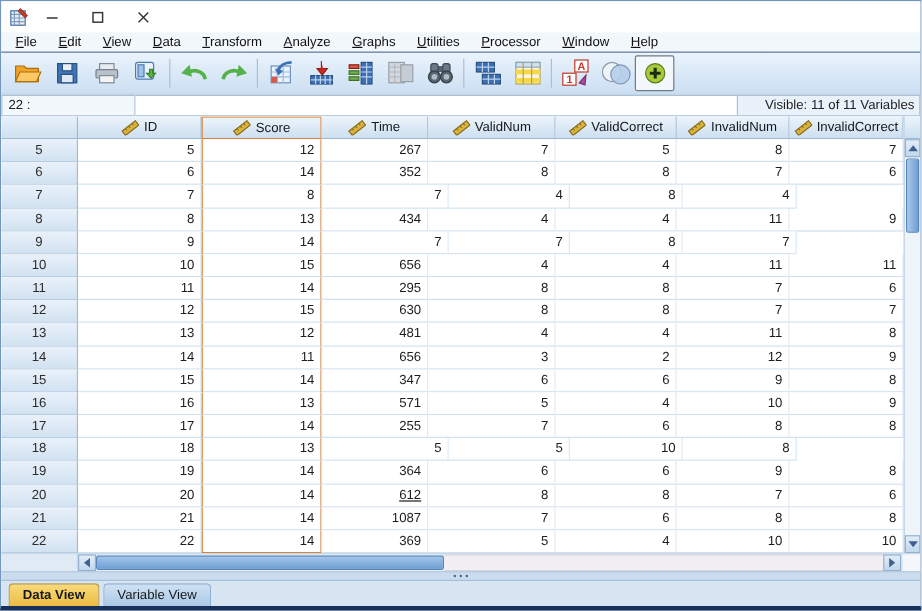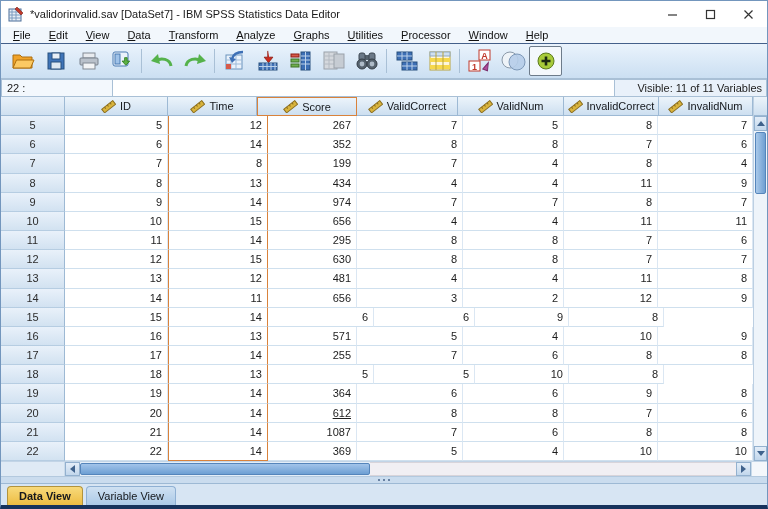--- a/index.html
+++ b/index.html
@@ -101,21 +101,20 @@
 <body>
 
 <div class="window">
 
   <div class="titlebar">
     <svg class="app-icon" viewBox="0 0 16 16">
       <rect x="1" y="3" width="12" height="12" fill="#e8eef5" stroke="#4a6d98"></rect>
       <path d="M1 6 h12 M1 9 h12 M1 12 h12 M4 3 v12 M8 3 v12" stroke="#7c9cc0" stroke-width="1" fill="none"></path>
       <path d="M9 1 l6 6 -2 2 -6 -6 z" fill="#c0392b" stroke="#7e2418" stroke-width="0.6"></path>
     </svg>
-    <span class="title">*validorinvalid.sav [DataSet7] - IBM SPSS Statistics Data Editor</span>
     <div class="win-controls">
       <div class="win-btn">
         <svg width="11" height="11" viewBox="0 0 11 11">
             <path d="M1 6 h9" stroke="#333" stroke-width="1.2"></path>
           </svg>
       </div>
       <div class="win-btn">
         <svg width="11" height="11" viewBox="0 0 11 11">
             <rect x="1.5" y="1.5" width="8" height="8" fill="none" stroke="#333" stroke-width="1.2"></rect>
           </svg>
@@ -281,73 +280,73 @@
         <div class="corner"></div>
       <div class="hcell" style="width: 103px;">
             <svg width="15" height="13" viewBox="0 0 15 13">
               <g transform="rotate(-38 7.5 6.5)">
                 <rect x="0.5" y="4.5" width="14" height="4.6" fill="#d9b43c" stroke="#8a6d1f"></rect>
                 <path d="M4 4.5 v2 M7.5 4.5 v2 M11 4.5 v2" stroke="#8a6d1f" fill="none"></path>
               </g>
             </svg>
             <span>ID</span>
           </div>
+          <div class="hcell sel" style="width: 100px;">
+            <svg width="15" height="13" viewBox="0 0 15 13">
+              <g transform="rotate(-38 7.5 6.5)">
+                <rect x="0.5" y="4.5" width="14" height="4.6" fill="#d9b43c" stroke="#8a6d1f"></rect>
+                <path d="M4 4.5 v2 M7.5 4.5 v2 M11 4.5 v2" stroke="#8a6d1f" fill="none"></path>
+              </g>
+            </svg>
+            <span>Score</span>
+          </div>
           <div class="hcell" style="width: 89px;">
             <svg width="15" height="13" viewBox="0 0 15 13">
               <g transform="rotate(-38 7.5 6.5)">
                 <rect x="0.5" y="4.5" width="14" height="4.6" fill="#d9b43c" stroke="#8a6d1f"></rect>
                 <path d="M4 4.5 v2 M7.5 4.5 v2 M11 4.5 v2" stroke="#8a6d1f" fill="none"></path>
               </g>
             </svg>
             <span>Time</span>
           </div>
-          <div class="hcell sel" style="width: 100px;">
-            <svg width="15" height="13" viewBox="0 0 15 13">
-              <g transform="rotate(-38 7.5 6.5)">
-                <rect x="0.5" y="4.5" width="14" height="4.6" fill="#d9b43c" stroke="#8a6d1f"></rect>
-                <path d="M4 4.5 v2 M7.5 4.5 v2 M11 4.5 v2" stroke="#8a6d1f" fill="none"></path>
-              </g>
-            </svg>
-            <span>Score</span>
+          <div class="hcell" style="width: 106px;">
+            <svg width="15" height="13" viewBox="0 0 15 13">
+              <g transform="rotate(-38 7.5 6.5)">
+                <rect x="0.5" y="4.5" width="14" height="4.6" fill="#d9b43c" stroke="#8a6d1f"></rect>
+                <path d="M4 4.5 v2 M7.5 4.5 v2 M11 4.5 v2" stroke="#8a6d1f" fill="none"></path>
+              </g>
+            </svg>
+            <span>ValidNum</span>
           </div>
           <div class="hcell" style="width: 101px;">
             <svg width="15" height="13" viewBox="0 0 15 13">
               <g transform="rotate(-38 7.5 6.5)">
                 <rect x="0.5" y="4.5" width="14" height="4.6" fill="#d9b43c" stroke="#8a6d1f"></rect>
                 <path d="M4 4.5 v2 M7.5 4.5 v2 M11 4.5 v2" stroke="#8a6d1f" fill="none"></path>
               </g>
             </svg>
             <span>ValidCorrect</span>
           </div>
-          <div class="hcell" style="width: 106px;">
-            <svg width="15" height="13" viewBox="0 0 15 13">
-              <g transform="rotate(-38 7.5 6.5)">
-                <rect x="0.5" y="4.5" width="14" height="4.6" fill="#d9b43c" stroke="#8a6d1f"></rect>
-                <path d="M4 4.5 v2 M7.5 4.5 v2 M11 4.5 v2" stroke="#8a6d1f" fill="none"></path>
-              </g>
-            </svg>
-            <span>ValidNum</span>
+          <div class="hcell" style="width: 94px;">
+            <svg width="15" height="13" viewBox="0 0 15 13">
+              <g transform="rotate(-38 7.5 6.5)">
+                <rect x="0.5" y="4.5" width="14" height="4.6" fill="#d9b43c" stroke="#8a6d1f"></rect>
+                <path d="M4 4.5 v2 M7.5 4.5 v2 M11 4.5 v2" stroke="#8a6d1f" fill="none"></path>
+              </g>
+            </svg>
+            <span>InvalidNum</span>
           </div>
           <div class="hcell" style="width: 95px;">
             <svg width="15" height="13" viewBox="0 0 15 13">
               <g transform="rotate(-38 7.5 6.5)">
                 <rect x="0.5" y="4.5" width="14" height="4.6" fill="#d9b43c" stroke="#8a6d1f"></rect>
                 <path d="M4 4.5 v2 M7.5 4.5 v2 M11 4.5 v2" stroke="#8a6d1f" fill="none"></path>
               </g>
             </svg>
             <span>InvalidCorrect</span>
-          </div>
-          <div class="hcell" style="width: 94px;">
-            <svg width="15" height="13" viewBox="0 0 15 13">
-              <g transform="rotate(-38 7.5 6.5)">
-                <rect x="0.5" y="4.5" width="14" height="4.6" fill="#d9b43c" stroke="#8a6d1f"></rect>
-                <path d="M4 4.5 v2 M7.5 4.5 v2 M11 4.5 v2" stroke="#8a6d1f" fill="none"></path>
-              </g>
-            </svg>
-            <span>InvalidNum</span>
           </div>
         </div>
       <div class="grid-body" id="grid-body">
           <div class="grow">
             <div class="rowhdr">5</div>
             <div class="dcell" style="width: 103px;">5</div>
             <div class="dcell sel" style="width: 100px;">12</div>
             <div class="dcell" style="width: 89px;">267</div>
             <div class="dcell" style="width: 106px;">7</div>
             <div class="dcell" style="width: 101px;">5</div>
@@ -361,41 +360,39 @@
             <div class="dcell" style="width: 89px;">352</div>
             <div class="dcell" style="width: 106px;">8</div>
             <div class="dcell" style="width: 101px;">8</div>
             <div class="dcell" style="width: 94px;">7</div>
             <div class="dcell" style="width: 95px;">6</div>
           </div>
           <div class="grow">
             <div class="rowhdr">7</div>
             <div class="dcell" style="width: 103px;">7</div>
             <div class="dcell sel" style="width: 100px;">8</div>
-            <div class="dcell" style="width: 89px;">199</div>
             <div class="dcell" style="width: 106px;">7</div>
             <div class="dcell" style="width: 101px;">4</div>
             <div class="dcell" style="width: 94px;">8</div>
             <div class="dcell" style="width: 95px;">4</div>
           </div>
           <div class="grow">
             <div class="rowhdr">8</div>
             <div class="dcell" style="width: 103px;">8</div>
             <div class="dcell sel" style="width: 100px;">13</div>
             <div class="dcell" style="width: 89px;">434</div>
             <div class="dcell" style="width: 106px;">4</div>
             <div class="dcell" style="width: 101px;">4</div>
             <div class="dcell" style="width: 94px;">11</div>
             <div class="dcell" style="width: 95px;">9</div>
           </div>
           <div class="grow">
             <div class="rowhdr">9</div>
             <div class="dcell" style="width: 103px;">9</div>
             <div class="dcell sel" style="width: 100px;">14</div>
-            <div class="dcell" style="width: 89px;">974</div>
             <div class="dcell" style="width: 106px;">7</div>
             <div class="dcell" style="width: 101px;">7</div>
             <div class="dcell" style="width: 94px;">8</div>
             <div class="dcell" style="width: 95px;">7</div>
           </div>
           <div class="grow">
             <div class="rowhdr">10</div>
             <div class="dcell" style="width: 103px;">10</div>
             <div class="dcell sel" style="width: 100px;">15</div>
             <div class="dcell" style="width: 89px;">656</div>
@@ -441,20 +438,21 @@
             <div class="dcell" style="width: 89px;">656</div>
             <div class="dcell" style="width: 106px;">3</div>
             <div class="dcell" style="width: 101px;">2</div>
             <div class="dcell" style="width: 94px;">12</div>
             <div class="dcell" style="width: 95px;">9</div>
           </div>
           <div class="grow">
             <div class="rowhdr">15</div>
             <div class="dcell" style="width: 103px;">15</div>
             <div class="dcell sel" style="width: 100px;">14</div>
+            <div class="dcell" style="width: 89px;">347</div>
             <div class="dcell" style="width: 106px;">6</div>
             <div class="dcell" style="width: 101px;">6</div>
             <div class="dcell" style="width: 94px;">9</div>
             <div class="dcell" style="width: 95px;">8</div>
           </div>
           <div class="grow">
             <div class="rowhdr">16</div>
             <div class="dcell" style="width: 103px;">16</div>
             <div class="dcell sel" style="width: 100px;">13</div>
             <div class="dcell" style="width: 89px;">571</div>

